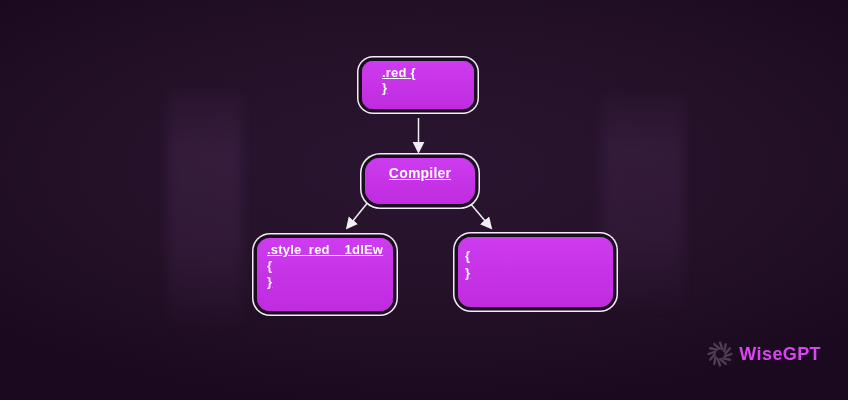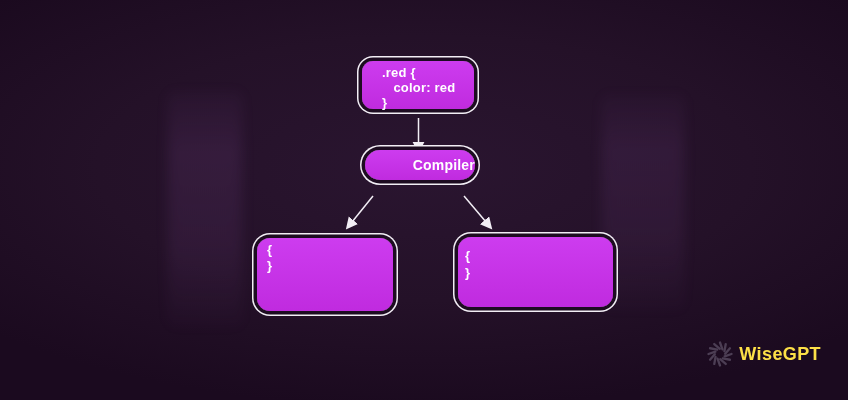--- a/index.html
+++ b/index.html
@@ -42,35 +42,36 @@
   }
   
   .node {
     position: absolute;
     background: linear-gradient(180deg, #cd3cef 0%, #c02bdf 100%);
     box-shadow: 0 0 0 3.5px #1d0c21, 0 0 0 5px #f2eef5;
     color: #ffffff;
     font-size: 13px;
     font-weight: 600;
     letter-spacing: 0.2px;
+    text-decoration: underline;
   }
   .node .code-line {
     white-space: pre;
   }
   .node-source {
     left: 362px; top: 61px; width: 112px; height: 48px;
     border-radius: 11px;
     padding: 4px 0 0 20px;
     box-sizing: border-box;
     line-height: 15px;
   }
   .node-compiler {
-    left: 365px; top: 150px; width: 110px; height: 30px;
+    left: 365px; top: 158px; width: 110px; height: 46px;
     border-radius: 15px;
-    text-align: right;
+    text-align: center;
     line-height: 30px;
     font-size: 14px;
   }
   .node-css-output {
     left: 257px; top: 238px; width: 136px; height: 73px;
     border-radius: 13px;
     padding: 4px 0 0 10px;
     box-sizing: border-box;
     line-height: 16px;
   }
@@ -84,21 +85,21 @@
   .arrows-svg {
     position: absolute; inset: 0;
     width: 848px; height: 400px;
     pointer-events: none;
   }
   
   .logo {
     position: absolute;
     right: 27px; bottom: 33px;
     display: flex; align-items: center; gap: 6px;
-    color: #fde047;
+    color: #d946ef;
   }
   .logo-text {
     font-size: 18px;
     font-weight: bold;
     letter-spacing: 0.4px;
   }
 </style>
 </head>
 <body>
 
@@ -113,29 +114,29 @@
         <path d="M0,0 L8,4 L0,8 z" fill="#f2eef5"></path>
       </marker>
     </defs>
     <line x1="418.5" y1="118" x2="418.5" y2="144" stroke="#f2eef5" stroke-width="1.5" marker-end="url(#arrowhead)"></line>
     <line x1="373" y1="196" x2="352" y2="222" stroke="#f2eef5" stroke-width="1.5" marker-end="url(#arrowhead)"></line>
     <line x1="464" y1="196" x2="486" y2="222" stroke="#f2eef5" stroke-width="1.5" marker-end="url(#arrowhead)"></line>
   </svg>
 
   <div class="node node-source">
     <div class="code-line">.red {</div>
-    <div class="code-line">   color: red</div>
     <div class="code-line">}</div>
   </div>
 
   <div class="node node-compiler">
     <span>Compiler</span>
   </div>
 
   <div class="node node-css-output">
+    <div class="code-line">.style_red__1dlEw</div>
     <div class="code-line">{</div>
     <div class="code-line">}</div>
   </div>
 
   <div class="node node-mapping-output">
     <div class="code-line">{</div>
     <div class="code-line">}</div>
   </div>
 
   <div class="logo">

